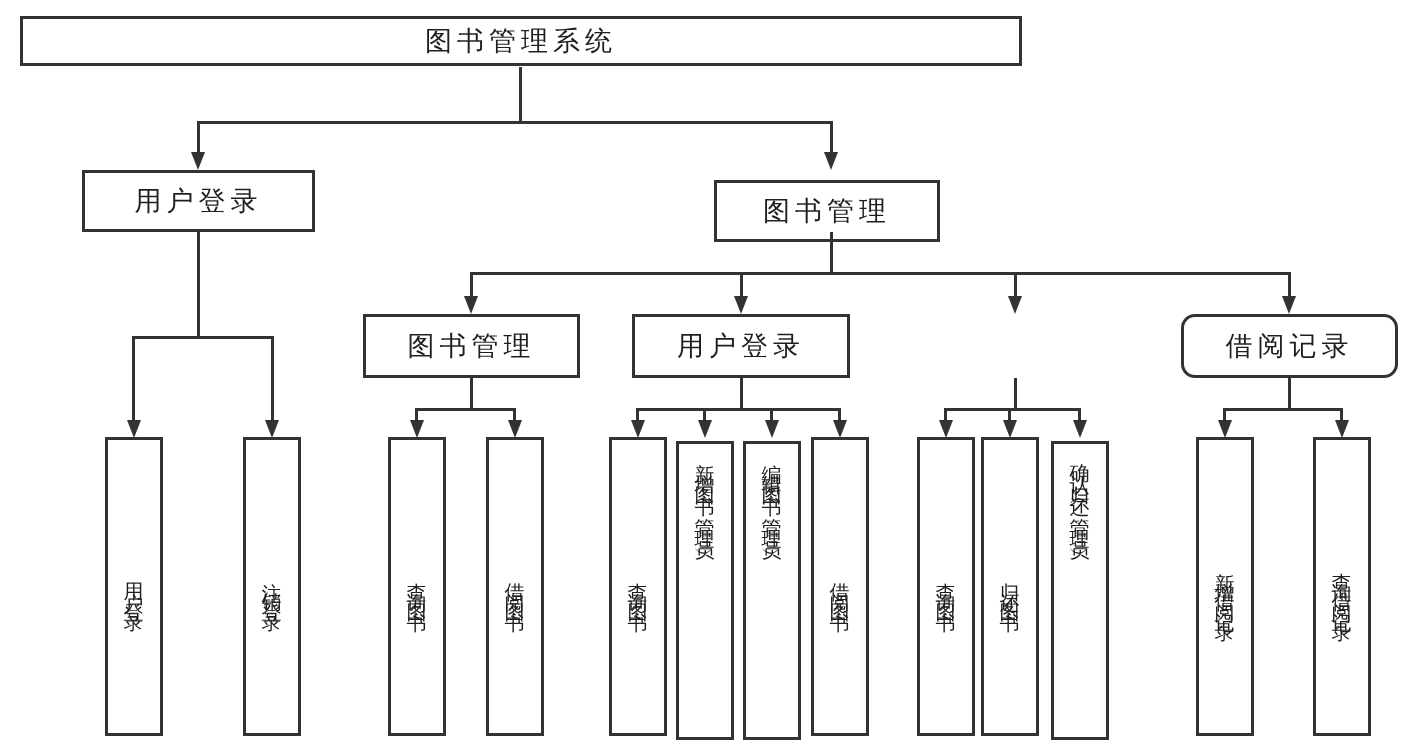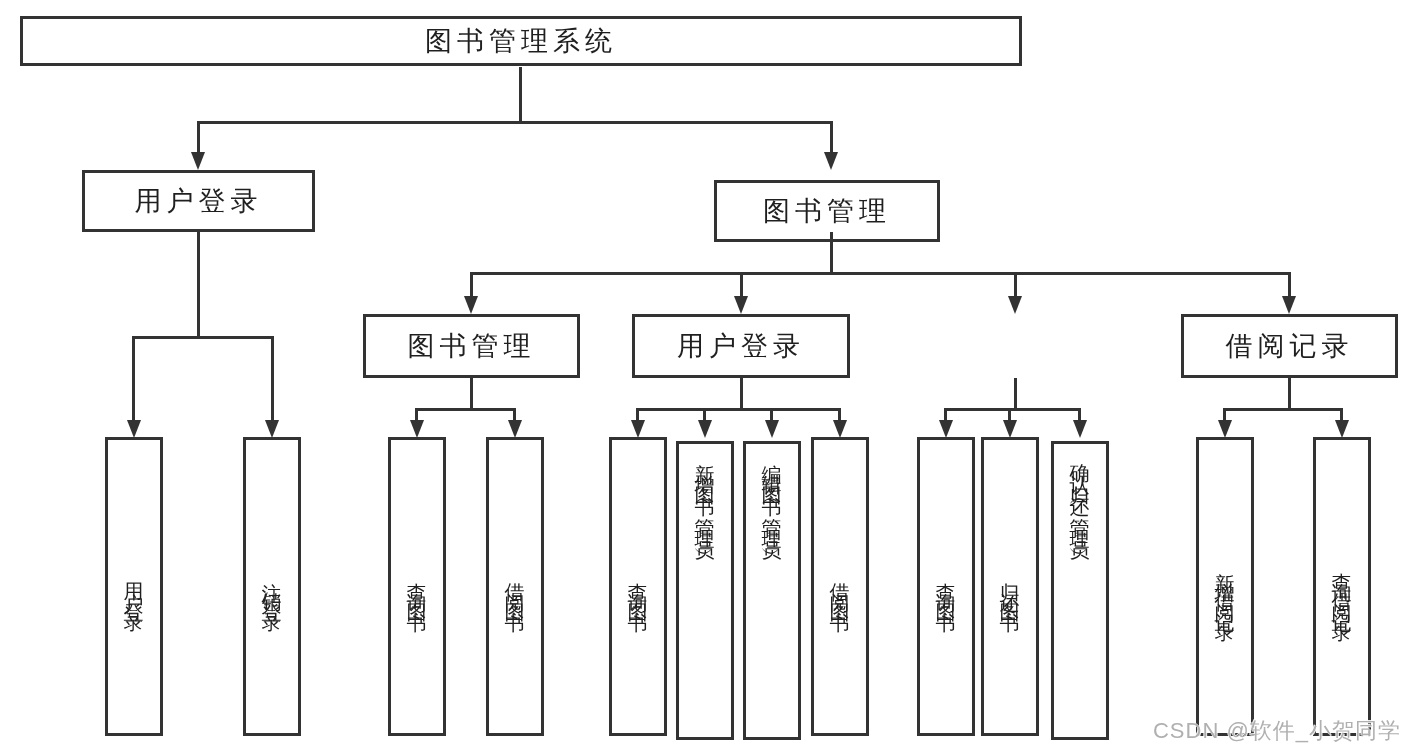--- a/index.html
+++ b/index.html
@@ -35,21 +35,21 @@
   }
   
   .root   { left: 20px;  top: 16px;  width: 1002px; height: 50px; }
   
   .l1-0   { left: 82px;  top: 170px; width: 233px;  height: 62px; }
   .l1-1   { left: 714px; top: 180px; width: 226px;  height: 62px; }
   
   .l2-0   { left: 363px;  top: 314px; width: 217px; height: 64px; }
   .l2-1   { left: 632px;  top: 314px; width: 218px; height: 64px; }
   .l2-2   { left: 904px;  top: 314px; width: 218px; height: 64px; }
-  .l2-3   { left: 1181px; top: 314px; width: 217px; height: 64px; }
+  .l2-3   { left: 1181px; top: 314px; width: 217px; height: 64px; border-radius: 14px; }
   
   .leaf { width: 58px; height: 299px; top: 437px; }
   .leaf-0  { left: 105px; }
   .leaf-1  { left: 243px; }
   .leaf-2  { left: 388px; }
   .leaf-3  { left: 486px; }
   .leaf-4  { left: 609px; }
   .leaf-5  { left: 676px; top: 441px; }
   .leaf-6  { left: 743px; top: 441px; }
   .leaf-7  { left: 811px; }
@@ -203,14 +203,13 @@
       <div class="arrow" style="left: 698px; top: 420px;"></div>
       <div class="arrow" style="left: 765px; top: 420px;"></div>
       <div class="arrow" style="left: 833px; top: 420px;"></div>
       <div class="arrow" style="left: 939px; top: 420px;"></div>
       <div class="arrow" style="left: 1003px; top: 420px;"></div>
       <div class="arrow" style="left: 1073px; top: 420px;"></div>
       <div class="arrow" style="left: 1218px; top: 420px;"></div>
       <div class="arrow" style="left: 1335px; top: 420px;"></div>
     </div>
 
-  <div class="watermark">CSDN @软件_小贺同学</div>
 </div>
 
 </body></html>

